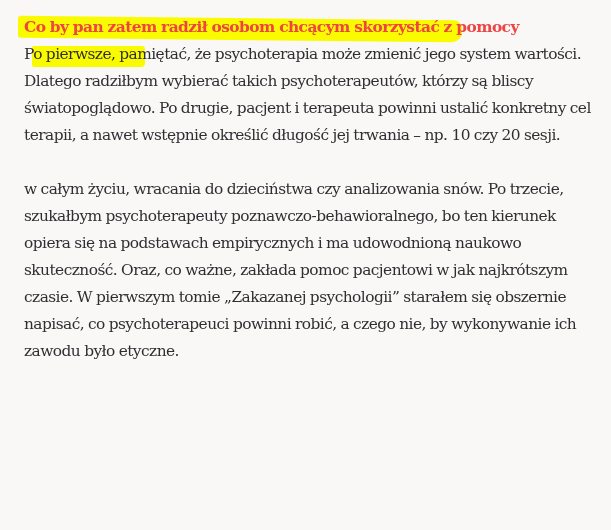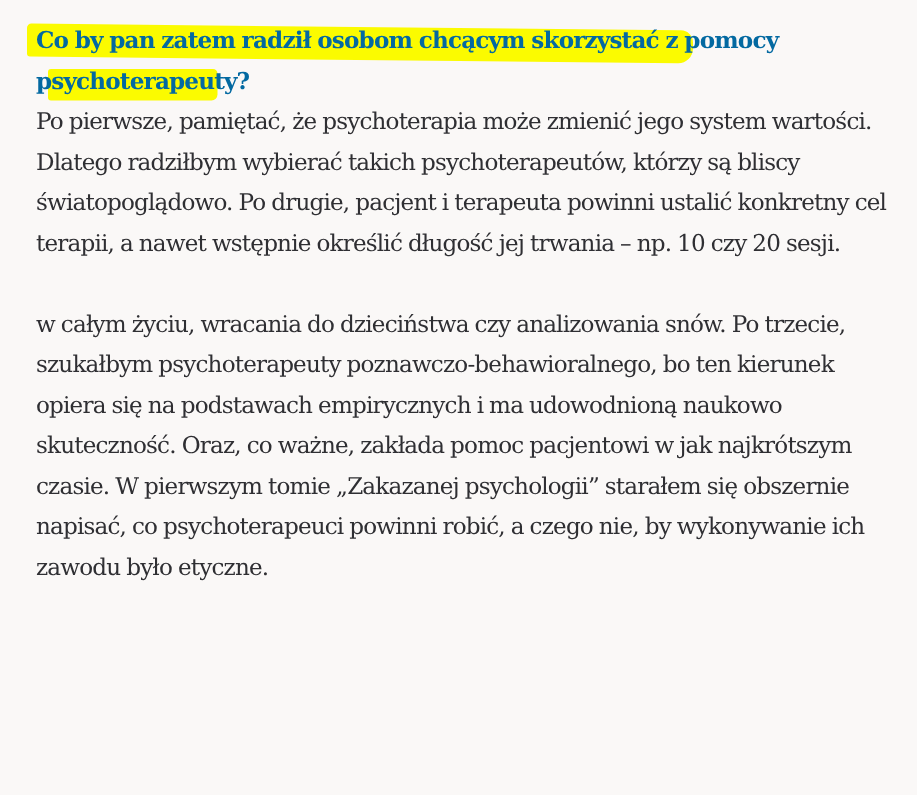--- a/index.html
+++ b/index.html
@@ -21,21 +21,21 @@
       top: 14px;
       width: 580px;
       font-size: 15.4px;
       line-height: 27px;
       letter-spacing: -0.55px;
       word-spacing: -0.4px;
     }
     .question {
       margin: 0;
       font-weight: bold;
-      color: #0369a1;
+      color: #ef4444;
       position: relative;
     }
     .hl-line1 {
       position: absolute;
       left: -6px;
       top: 4px;
       width: 444px;
       height: 22px;
       background: #fbfb00;
       border-radius: 3px 8px 10px 2px;
@@ -67,21 +67,20 @@
   </style>
 </head>
 <body>
 
 <div class="article">
 
   <div class="question">
     <div class="hl-line1"></div>
     <div class="hl-line2"></div>
     <div><span class="txt">Co by pan zatem radził osobom chcącym skorzystać z pomocy</span></div>
-    <div><span class="txt">psychoterapeuty?</span></div>
   </div>
 
   <div class="answer">
     <div>Po pierwsze, pamiętać, że psychoterapia może zmienić jego system wartości.</div>
     <div>Dlatego radziłbym wybierać takich psychoterapeutów, którzy są bliscy</div>
     <div>światopoglądowo. Po drugie, pacjent i terapeuta powinni ustalić konkretny cel</div>
     <div>terapii, a nawet wstępnie określić długość jej trwania – np. 10 czy 20 sesji.</div>
   </div>
 
   <div class="gap"></div>

